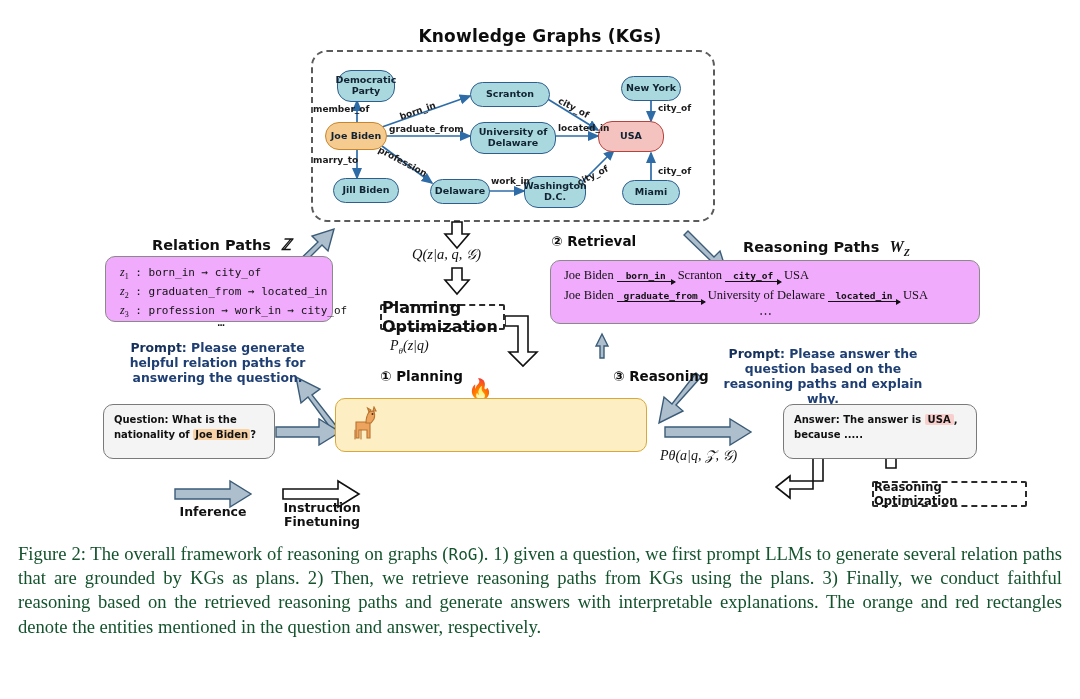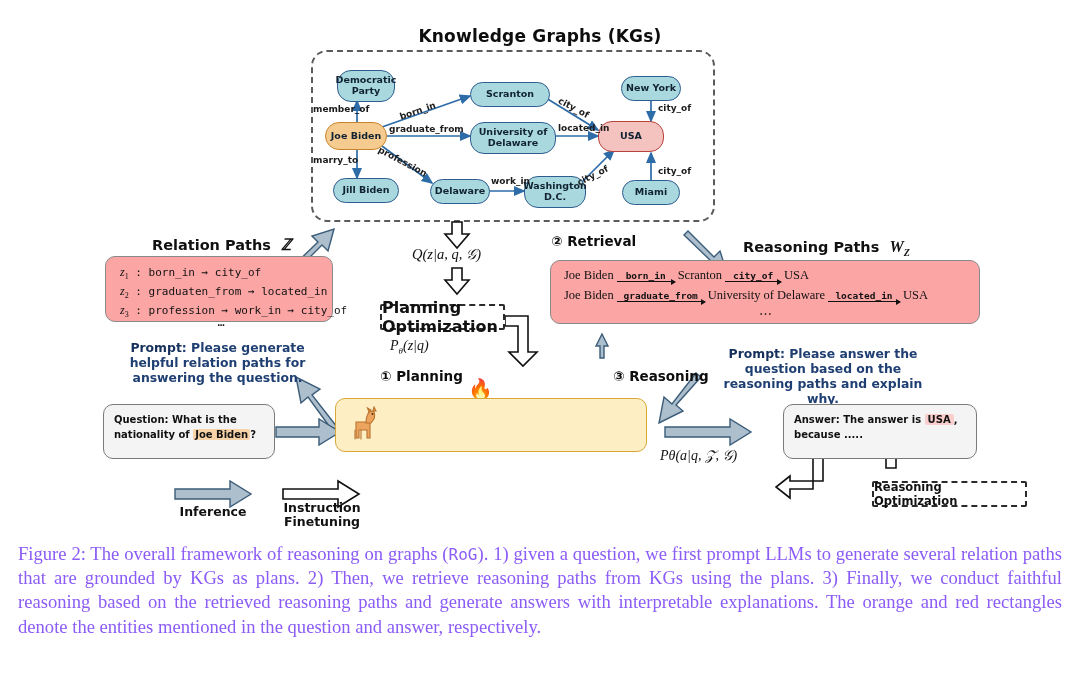--- a/index.html
+++ b/index.html
@@ -34,21 +34,21 @@
   .node.red{background:#f4c3c0;border-color:#b8423c;}
 
   
   .elabel{position:absolute;font-family:"DejaVu Sans",sans-serif;font-size:9px;
           font-weight:600;color:#1b1b1b;white-space:nowrap;background:transparent;}
   .elabel.rot-n22{transform:rotate(-19deg);transform-origin:left center;}
   .elabel.rot-n30{transform:rotate(-27deg);transform-origin:left center;}
   .elabel.rot-p30{transform:rotate(28deg);transform-origin:left center;}
 
   
-  .panel{position:absolute;background:#fca5a5;border:1.4px solid #8a8a8a;
+  .panel{position:absolute;background:#f0abfc;border:1.4px solid #8a8a8a;
          border-radius:10px;box-sizing:border-box;}
 
   
   .dashbox{position:absolute;border:2px dashed #2b2b2b;background:#fff;
            display:flex;align-items:center;justify-content:center;
            font-family:"DejaVu Sans",sans-serif;font-weight:700;font-size:12px;
            color:#111;box-sizing:border-box;}
 
   
   #rp-list{position:absolute;left:14px;top:7px;right:8px;}
@@ -100,21 +100,21 @@
   
   .step{position:absolute;font-family:"DejaVu Sans",sans-serif;font-weight:700;
         font-size:13.5px;color:#0d0d0d;white-space:nowrap;}
 
   
   .legend-txt{position:absolute;font-family:"DejaVu Sans",sans-serif;font-weight:600;
               font-size:12.5px;color:#111;text-align:center;line-height:1.15;}
 
   
   #caption{position:absolute;left:18px;top:542px;width:1044px;
-           font-family:"Liberation Serif",serif;font-size:18.6px;color:#8b5cf6;
+           font-family:"Liberation Serif",serif;font-size:18.6px;color:#14532d;
            line-height:1.30;text-align:justify;}
   #caption .rog{font-family:"DejaVu Sans Mono",monospace;font-size:16px;}
 </style>
 </head>
 <body>
 
 <div class="fig">
 
   <div class="abs hand" id="kg-title">Knowledge Graphs (KGs)</div>
 

